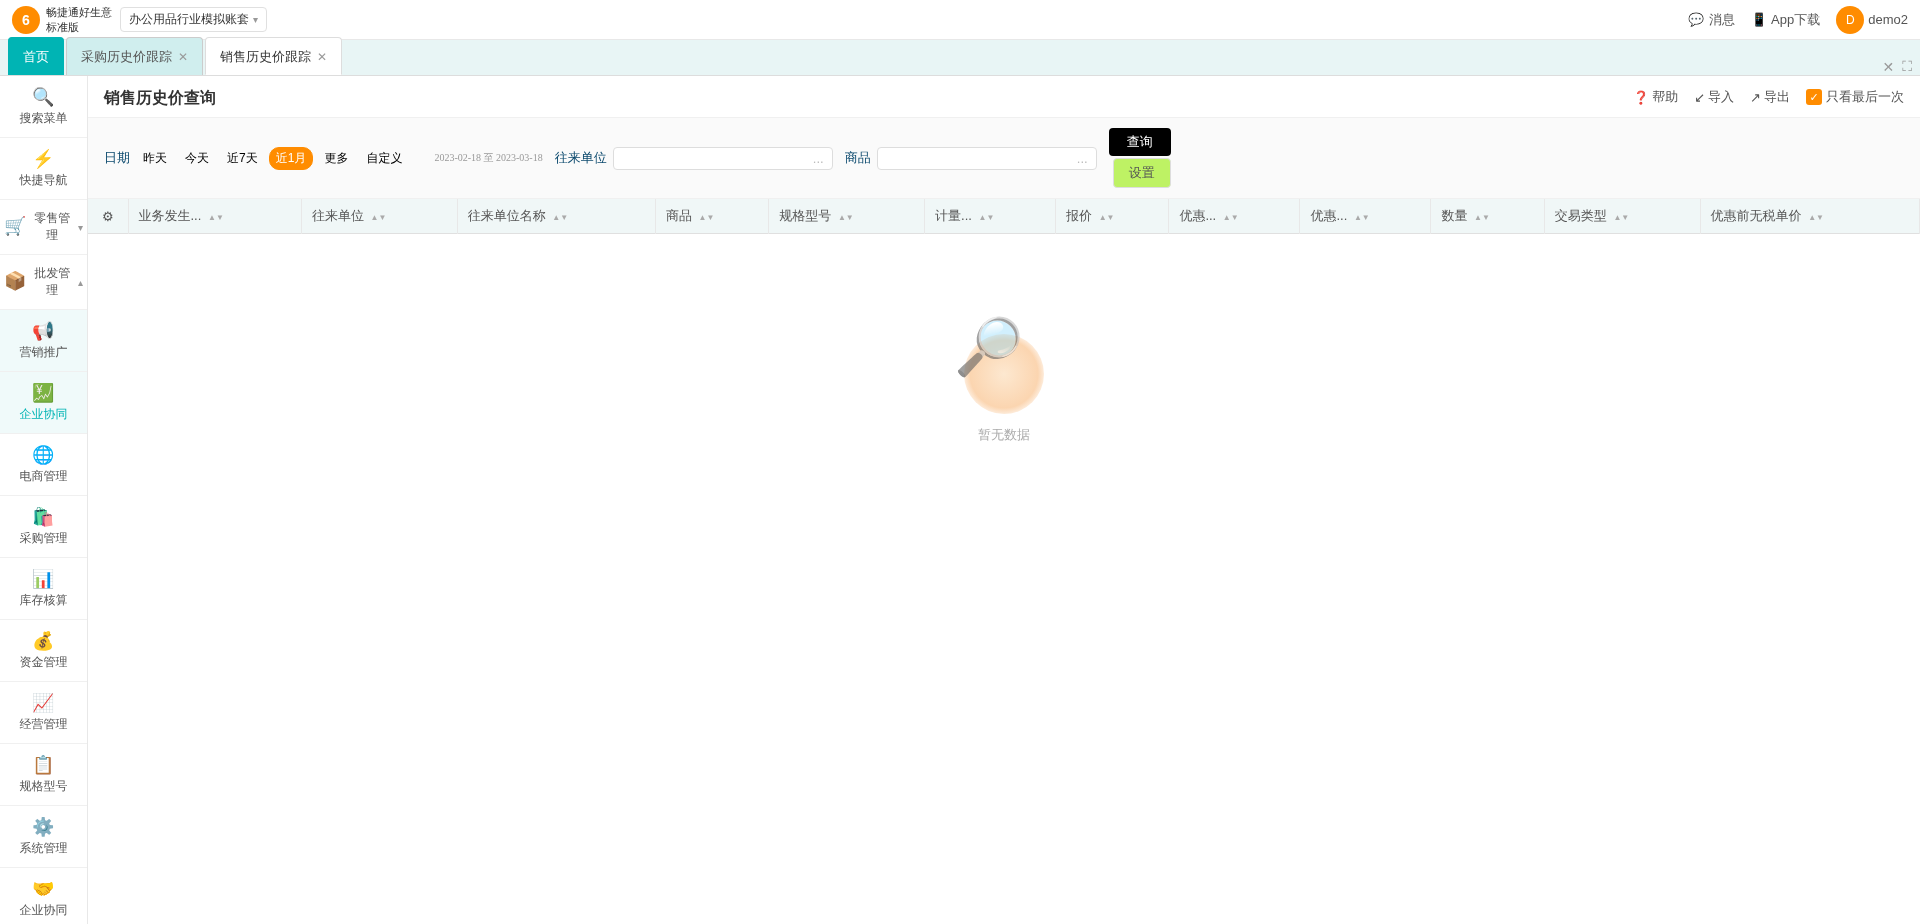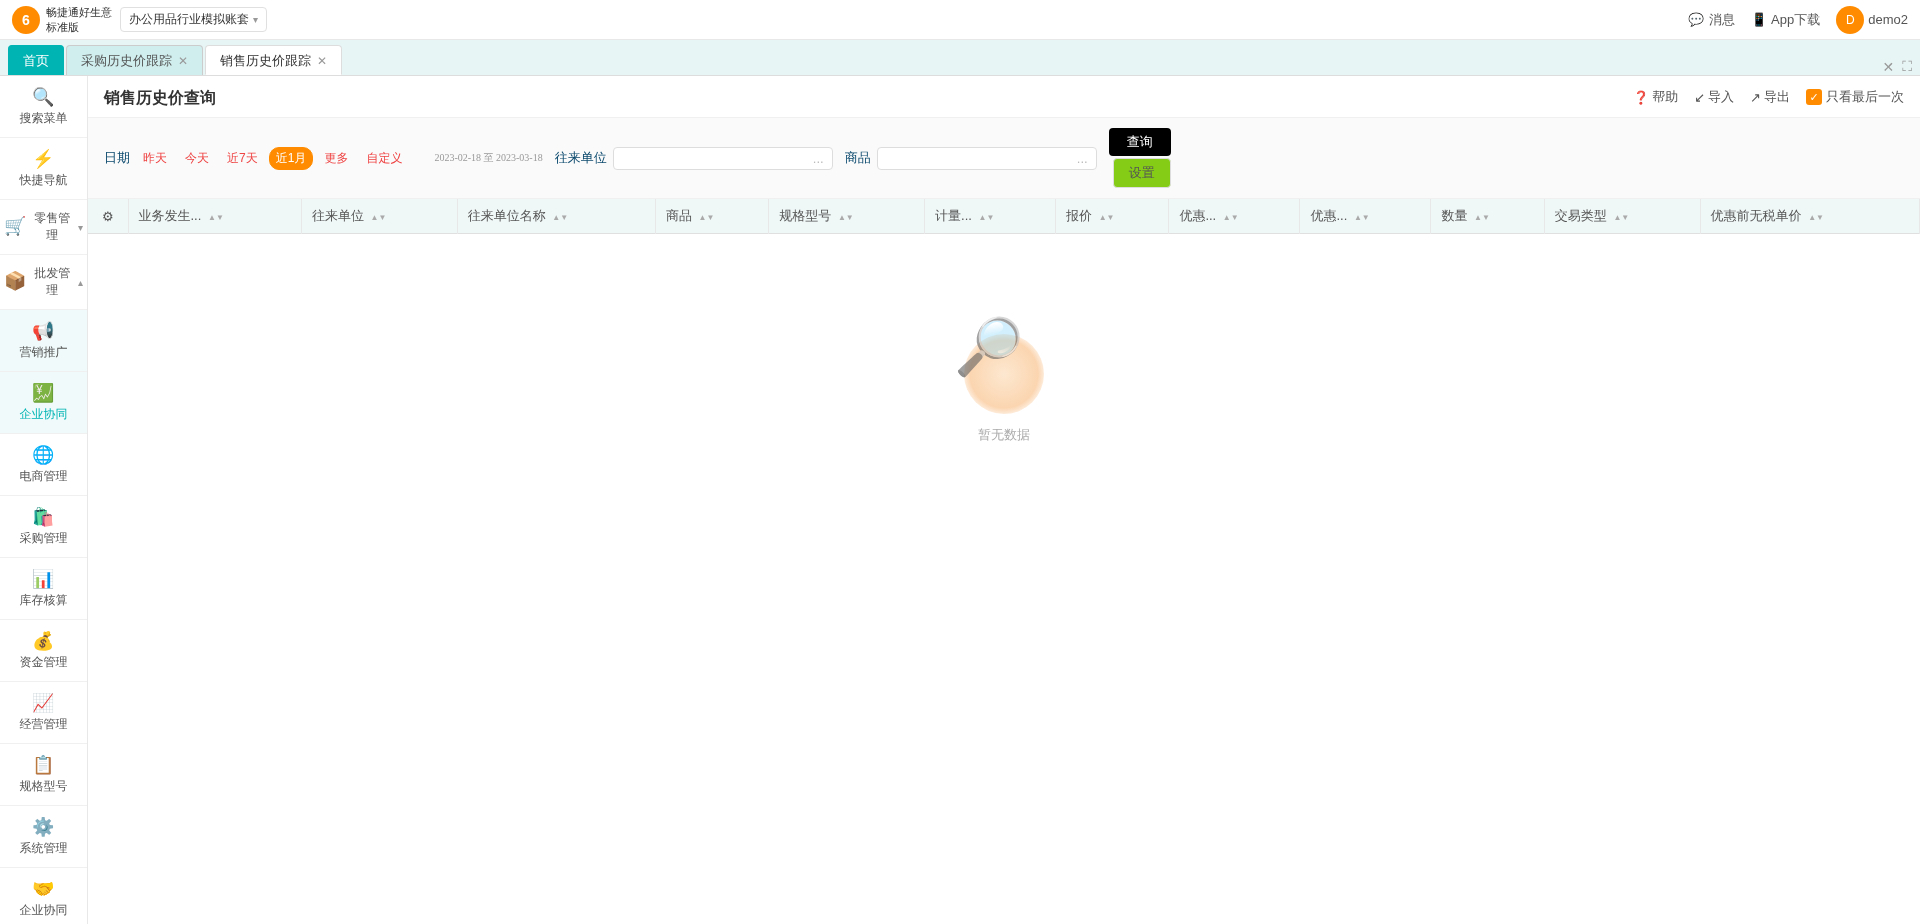--- a/index.html
+++ b/index.html
@@ -46,21 +46,21 @@
       padding: 0 8px;
       flex-shrink: 0;
       border-bottom: 1px solid #ddd;
     }
     .tab {
       display: flex; align-items: center; gap: 6px;
       padding: 1px 14px 0 14px;
       border-radius: 4px 4px 0 0;
       cursor: pointer;
       font-size: 13px;
-      height: 30px;
+      height: 38px;
       background: #d0eeee;
       color: #555;
       border: 1px solid #ccc;
       border-bottom: none;
       margin-right: 2px;
       text-align: center;
     }
     .tab.active {
       background: #fff;
       color: #333;
@@ -135,21 +135,21 @@
       flex-wrap: wrap;
       border-bottom: 1px solid #f0f0f0;
       flex-shrink: 0;
       background: #fafafa;
     }
     .filter-group { display: flex; align-items: center; gap: 6px; }
     .filter-label { color: #0c4a6e; font-size: 13px; flex-shrink: 0; }
     .date-btns { display: flex; align-items: center; gap: 4px; }
     .date-btn {
       padding: 2px 6px; border-radius: 3px; cursor: pointer;
-      font-size: 12px; color: #ef4444; border: 1px solid transparent;
+      font-size: 12px; color: #000000; border: 1px solid transparent;
     }
     .date-btn.active {
       background: #ff8c00; color: white; border-color: #ff8c00; border-radius: 10px;
     }
     .date-range { font-size: 10px; color: #999; margin-left: 19px; font-family: Liberation Serif, serif; }
     .filter-input-wrap {
       display: flex; align-items: center;
       border: 1px solid #ddd; border-radius: 4px;
       background: #fff; padding: 3px 8px;
       min-width: 220px;
@@ -157,21 +157,21 @@
     .filter-input { border: none; outline: none; font-size: 13px; color: #333; flex: 1; background: transparent; }
     .filter-dots { color: #bbb; font-size: 13px; cursor: pointer; }
     .query-btn {
       padding: 5px 18px;
       background: #000000; color: white;
       border: none; border-radius: 4px;
       cursor: pointer; font-size: 13px;
     }
     .settings-btn {
       padding: 5px 14px;
-      background: #84cc16; color: #555;
+      background: #bef264; color: #555;
       border: 1px solid #ddd; border-radius: 4px;
       cursor: pointer; font-size: 13px; margin-left: 4px;
     }
     .btn-group-right { display: flex; flex-direction: column; gap: 2px; }
 
     
     .table-area { flex: 1; overflow: auto; }
     table { width: 100%; border-collapse: collapse; font-size: 13px; }
     thead tr { background: #f0f7f7; border-bottom: 1px solid #e0e0e0; }
     th {

